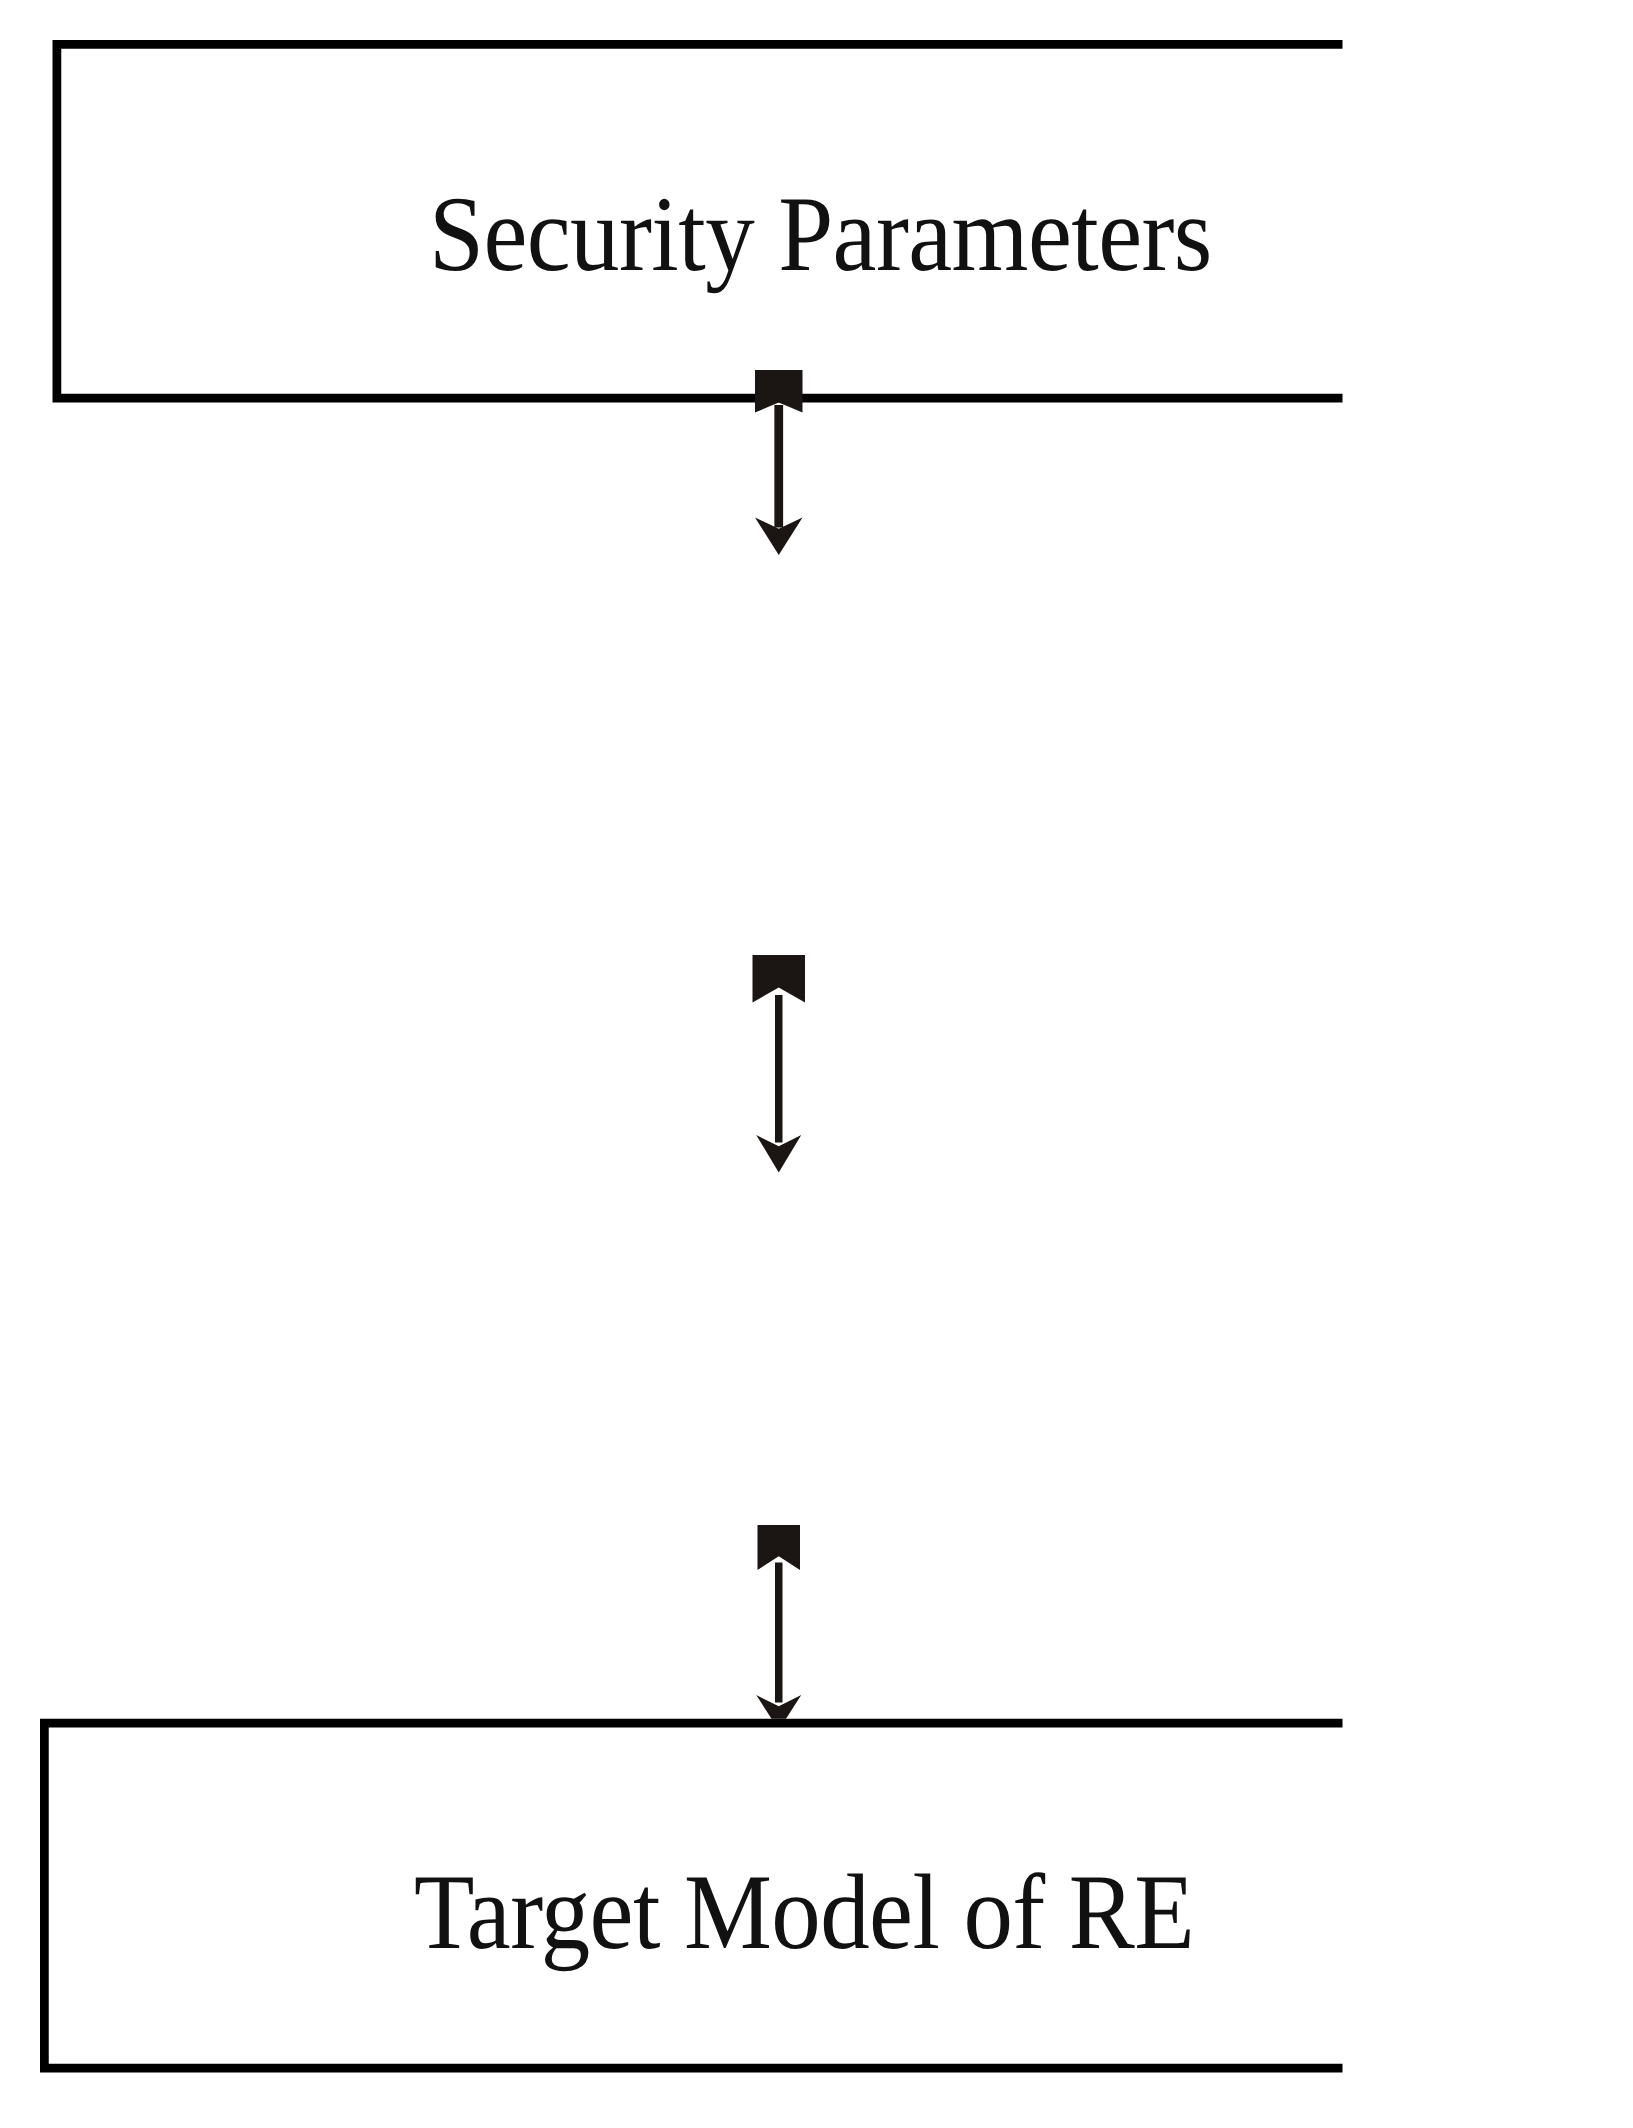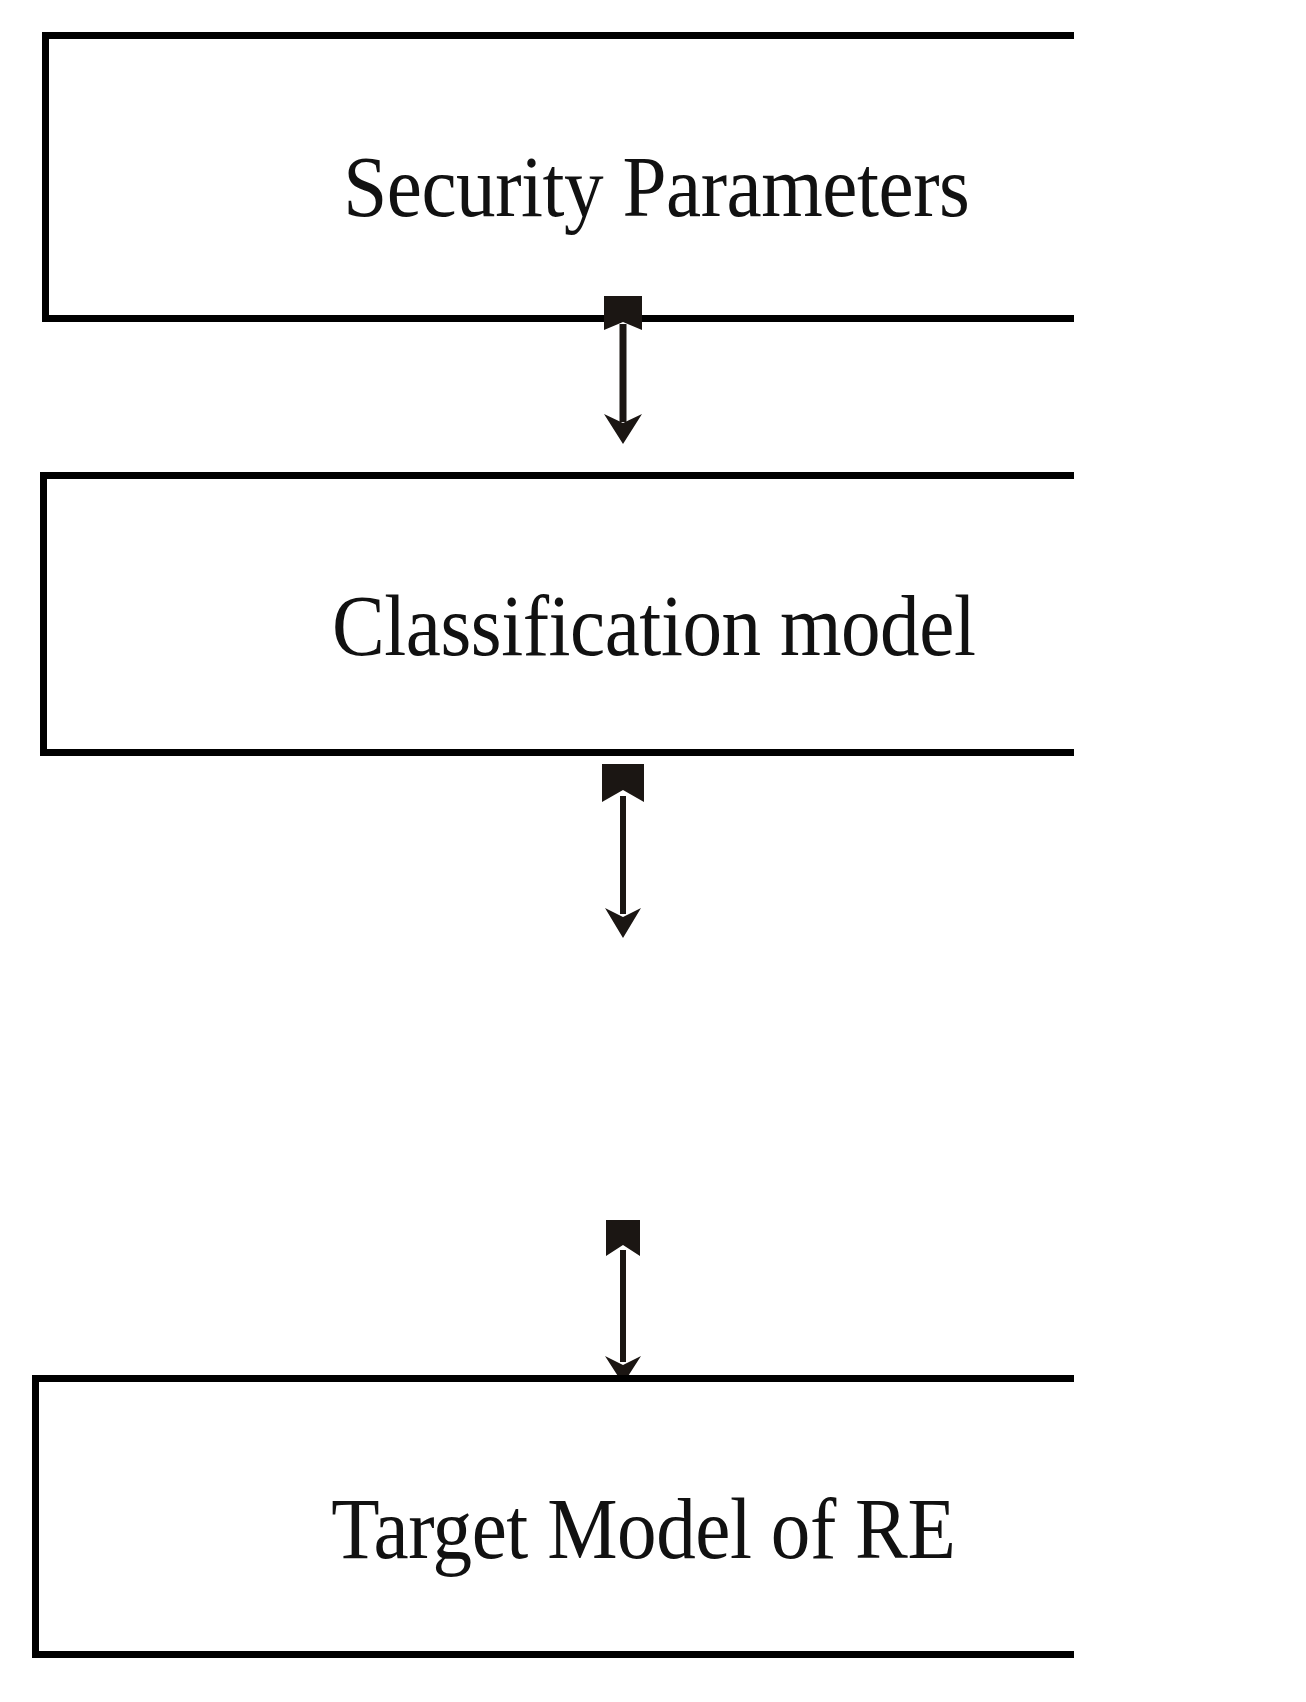--- a/index.html
+++ b/index.html
@@ -76,23 +76,20 @@
     <svg width="90" height="148" viewBox="0 0 90 148">
 
       <path d="M 26 0 L 64 0 L 64 34 L 45 26 L 26 34 Z" fill="#1b1613"></path>
 
       <rect x="41.5" y="28" width="7" height="98" fill="#1b1613"></rect>
 
       <path d="M 26 118 L 45 148 L 64 118 L 45 127 Z" fill="#1b1613"></path>
     </svg>
   </div>
 
-  <div class="node" id="node-2">
-    <span class="node-label">Classification model</span>
-  </div>
 
   <div class="connector" id="connector-2">
     <svg width="90" height="186" viewBox="0 0 90 186">
       <path d="M 24 12 L 66 12 L 66 50 L 45 38 L 24 50 Z" fill="#1b1613"></path>
       <rect x="42" y="44" width="6" height="118" fill="#1b1613"></rect>
       <path d="M 27 156 L 45 186 L 63 156 L 45 165 Z" fill="#1b1613"></path>
     </svg>
   </div>
 
 

